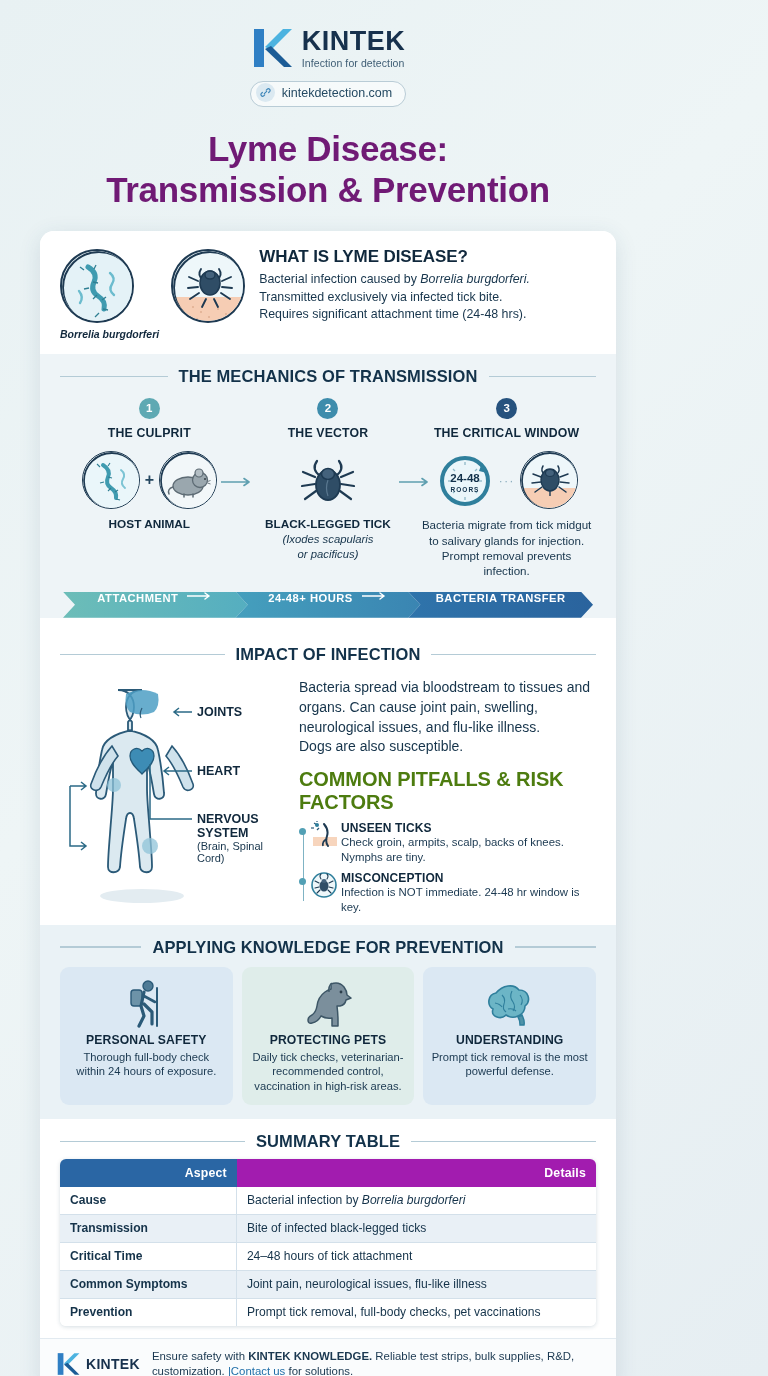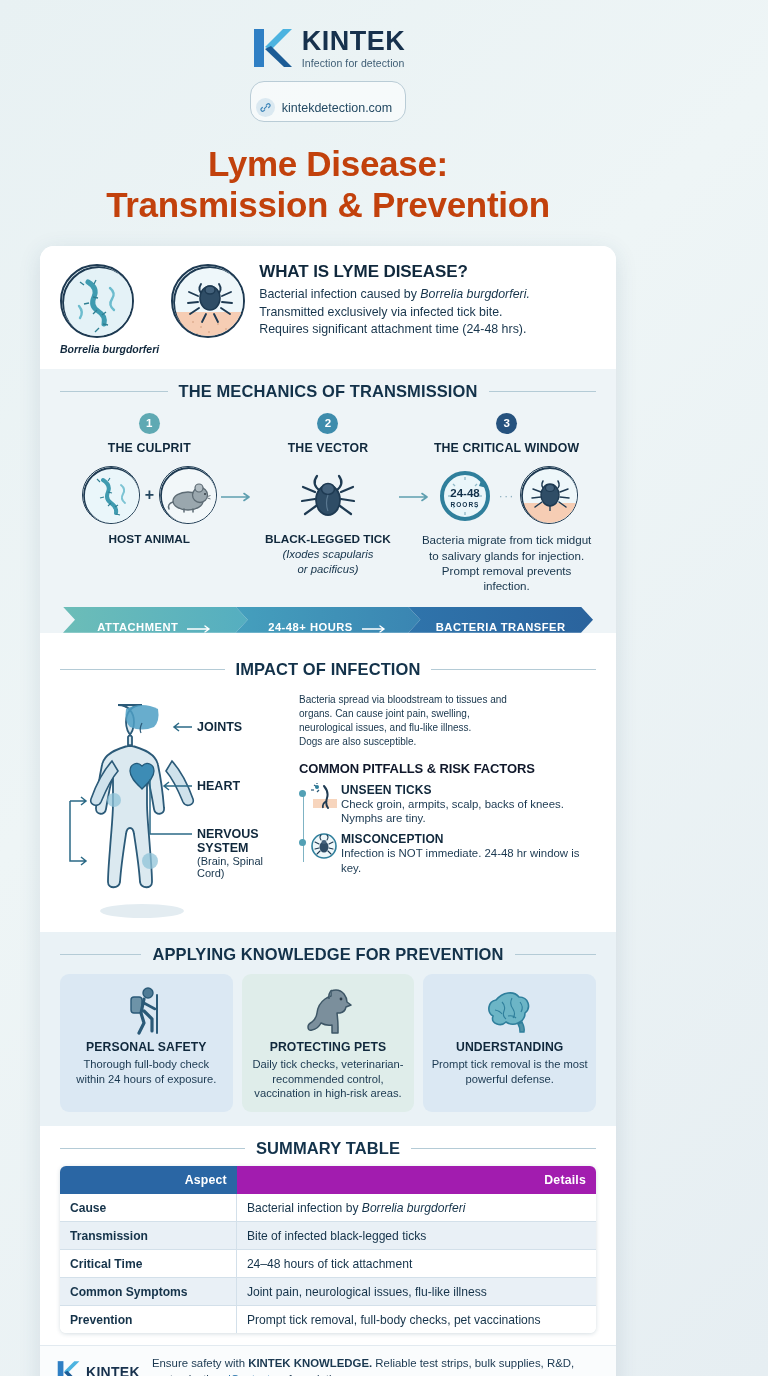--- a/index.html
+++ b/index.html
@@ -14,30 +14,30 @@
 
   
   .brand-head { padding-top: 26px; text-align: center; }
   .logo-row { display: flex; align-items: center; justify-content: center; gap: 9px; }
   .logo-k { width: 42px; height: 44px; display:block; }
   .logo-words { text-align: left; line-height: 1; }
   .logo-name { font-size: 27px; font-weight: 700; letter-spacing: .5px; color: #17314d; }
   .logo-tag { font-size: 10.5px; color: #3e5d74; margin-top: 3px; letter-spacing: .1px; }
   .url-pill {
     margin: 11px auto 0; display: inline-flex; align-items: center; gap: 7px;
-    border: 1.3px solid #b9ccd6; border-radius: 14px; padding: 16px 13px 4px 5px;
+    border: 1.3px solid #b9ccd6; border-radius: 14px; padding: 1px 13px 4px 5px;
     background: rgba(255,255,255,.55); font-size: 12.5px; color: #244a63;
   }
   .pill-ico {
     width: 19px; height: 19px; border-radius: 50%; background: #dbe9f1;
     display: flex; align-items: center; justify-content: center;
   }
 
   .main-title {
-    margin-top: 22px; text-align: center; color: #c2410c;
+    margin-top: 22px; text-align: center; color: #701a75;
     font-size: 35px; font-weight: 700; line-height: 1.16; letter-spacing: -.3px;
   }
 
   
   .card {
     position: relative; margin: 21px auto 0; width: 576px;
     border-radius: 14px; overflow: hidden;
     box-shadow: 0 5px 22px rgba(40,80,110,.13);
     background: #fff;
   }
@@ -76,32 +76,32 @@
   .circ-sm { width: 58px; height: 58px; border-radius: 50%; border: 1.8px solid #1e3a52; overflow: hidden; background: #eef7fa; }
   .plus { font-size: 16px; color: #24465f; font-weight: 600; }
   .step-lbl { font-size: 11.8px; font-weight: 700; color: #10283c; line-height: 1.25; }
   .step-sub { font-size: 11.3px; font-style: italic; color: #16344b; line-height: 1.3; }
   .step-desc { font-size: 11.6px; line-height: 1.33; color: #16344b; padding: 0 3px; }
   .flow-arrow { position: absolute; top: 84px; right: -16px; width: 34px; height: 10px; }
 
   
   .pbar { display: flex; margin: 13px 5px 14px; height: 26px; }
   .pseg {
-    position: relative; flex: 1; display: flex; align-items: flex-end; justify-content: center;
+    position: relative; flex: 1; display: flex; align-items: flex-start; justify-content: center;
     color: #fff; font-size: 11.2px; font-weight: 700; letter-spacing: .5px;
   }
   .pseg span { position: relative; z-index: 2; }
   .pseg .ar { position: relative; z-index: 2; margin-left: 9px; }
 
   
   .impact { display: flex; gap: 10px; padding: 6px 6px 4px; }
   .body-wrap { width: 225px; flex-shrink: 0; }
   .impact-right { flex: 1; padding-top: 4px; }
-  .impact-right > p { font-size: 10px; line-height: 1.42; color: #16344b; }
-  .impact-right h3 { font-size: 13px; font-weight: 700; margin-top: 11px; color: #0f172a; letter-spacing: -.1px; }
+  .impact-right > p { font-size: 14px; line-height: 1.42; color: #16344b; }
+  .impact-right h3 { font-size: 20px; font-weight: 700; margin-top: 11px; color: #4d7c0f; letter-spacing: -.1px; }
   .pitfalls { margin-top: 7px; position: relative; }
   .pf { display: flex; gap: 2px; align-items: flex-start; margin-bottom: 6px; }
   .pf-dotcol { width: 8px; flex-shrink: 0; position: relative; padding-top: 7px; }
   .pf-dot { width: 7px; height: 7px; border-radius: 50%; background: #52a0b5; }
   .pf-ico { width: 30px; flex-shrink: 0; }
   .pf-txt h4 { font-size: 12px; font-weight: 700; color: #10283c; letter-spacing: .1px; }
   .pf-txt p { font-size: 11.4px; line-height: 1.3; color: #1a3850; }
   .vline { position: absolute; left: 3.5px; top: 12px; bottom: 14px; width: 1.4px; background: #7fb3c4; }
 
   

